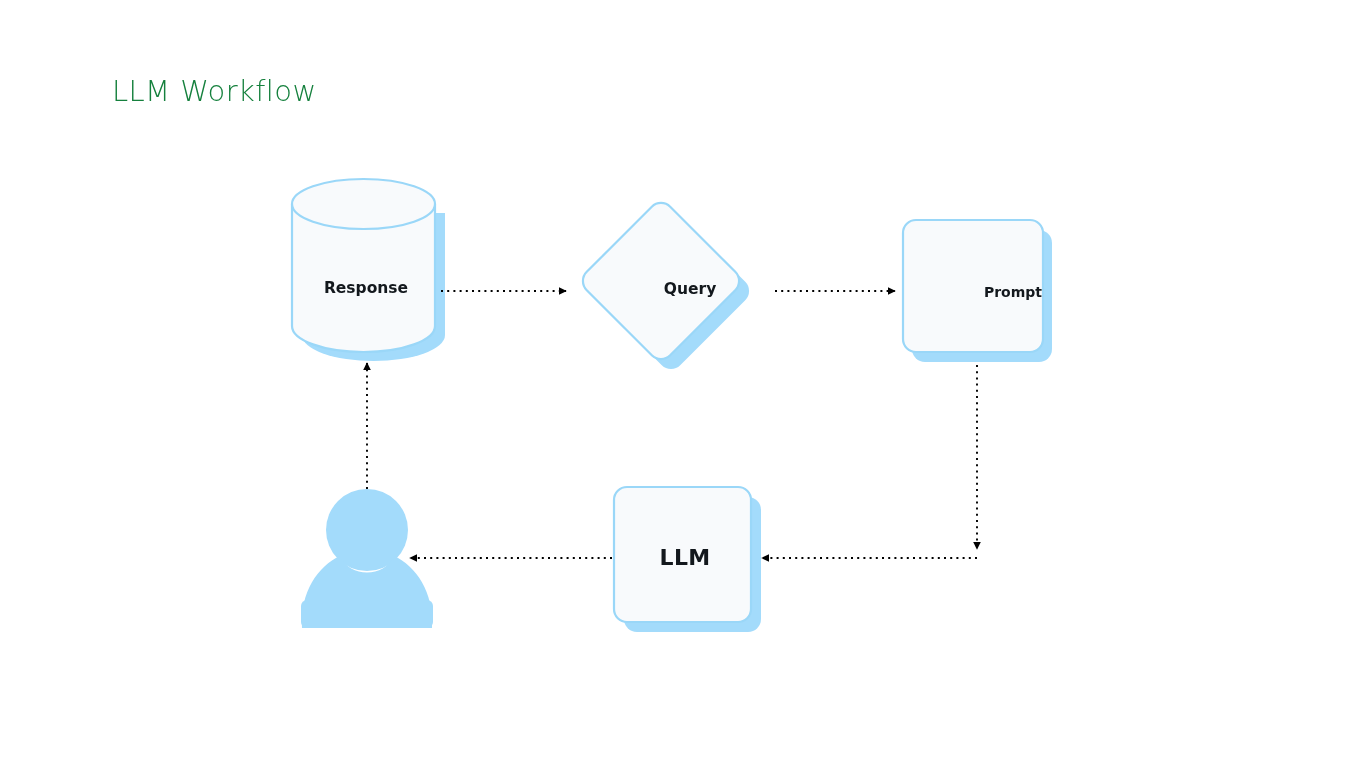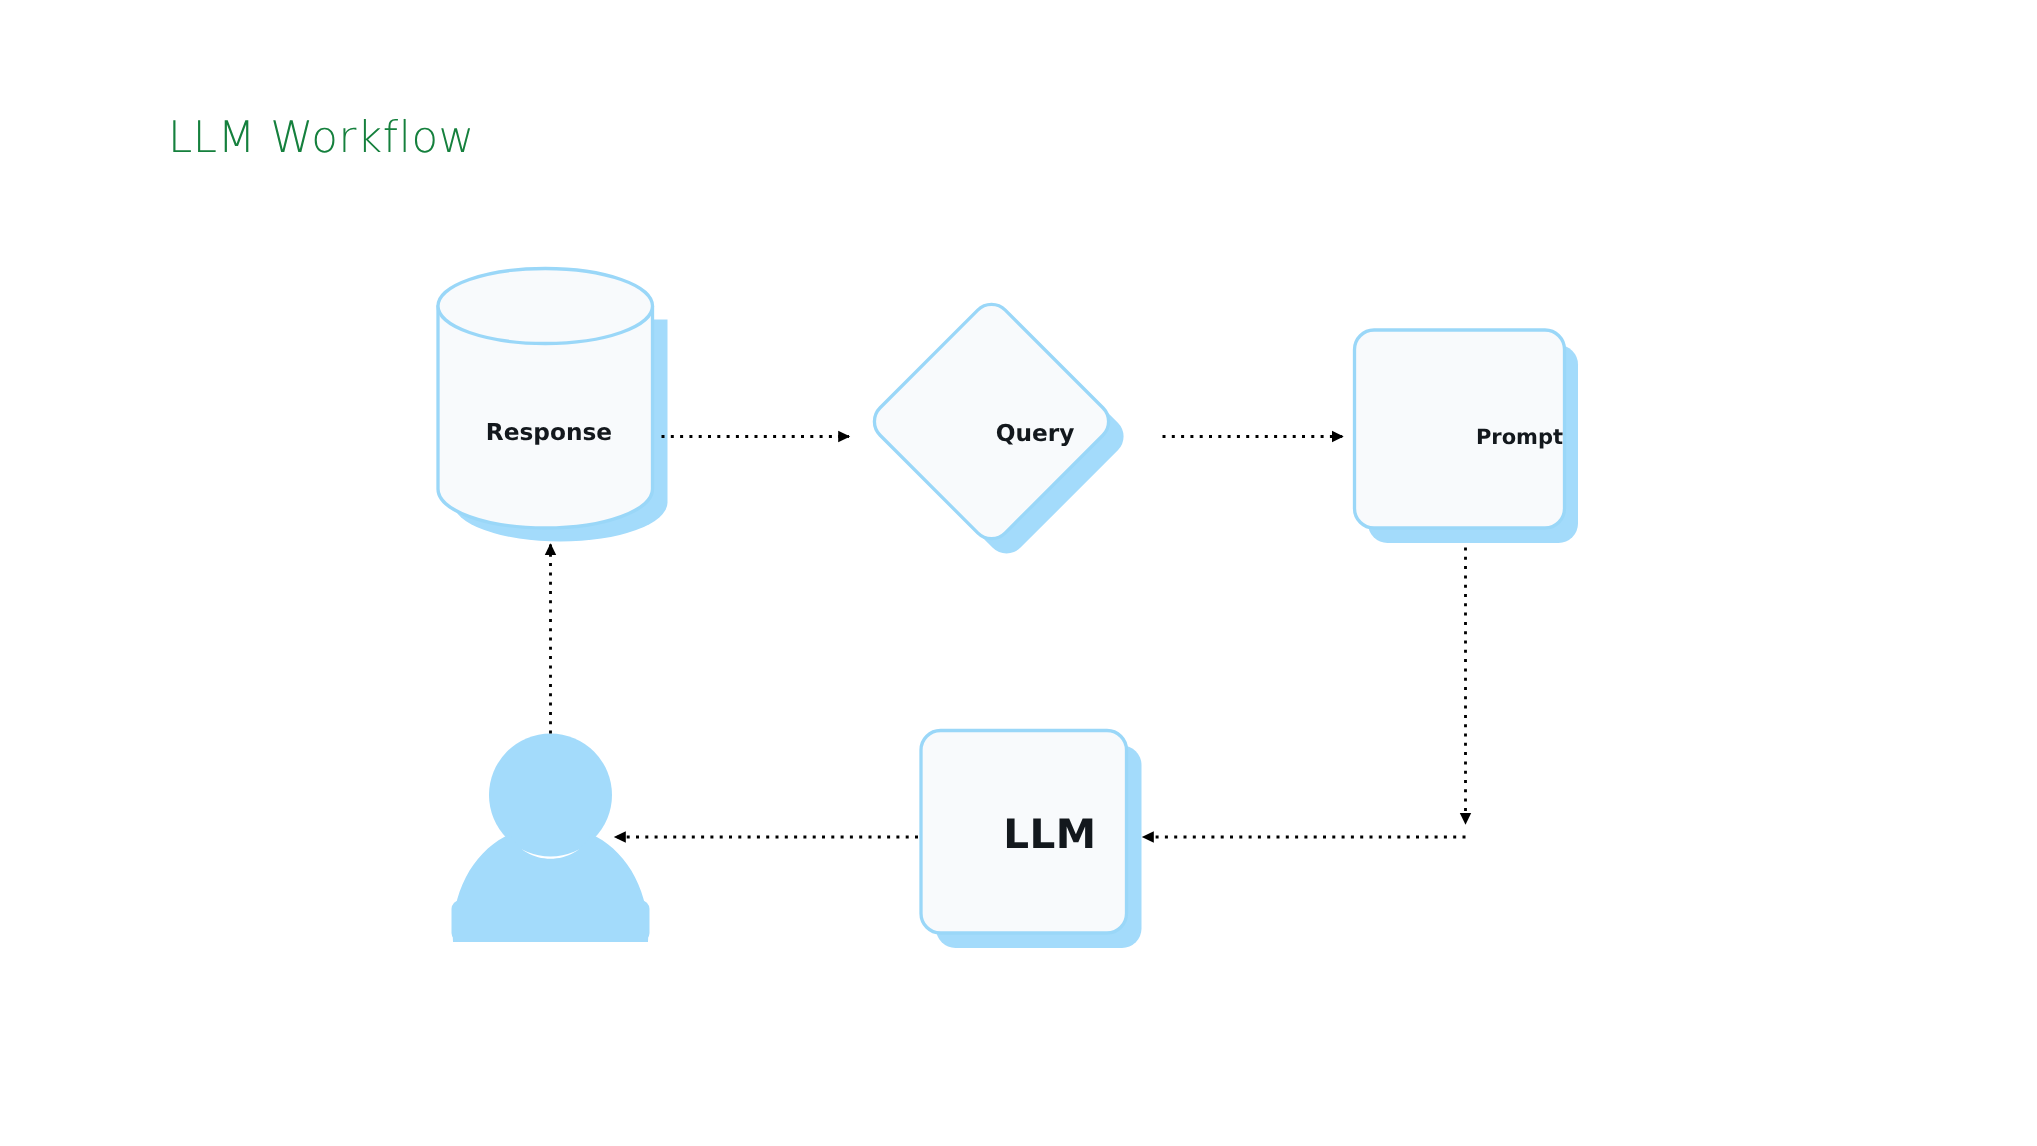--- a/index.html
+++ b/index.html
@@ -39,21 +39,21 @@
     font-weight: 700;
     color: #13181d;
     white-space: nowrap;
     text-align: center;
     transform: translate(-50%, -50%);
     pointer-events: none;
   }
   .label-response { left: 366px; top: 288px; font-size: 15.5px; }
   .label-query    { left: 669px; top: 289px; font-size: 15.5px; margin-left: 21px; }
   .label-prompt   { left: 973px; top: 292px; font-size: 14px; margin-left: 40px; }
-  .label-llm      { left: 700px; top: 557px; font-size: 27px; letter-spacing: 0.3px; }
+  .label-llm      { left: 685px; top: 557px; font-size: 22px; letter-spacing: 0.3px; }
 </style>
 </head>
 <body>
 
 <svg id="canvas" viewBox="0 0 1358 764" xmlns="http://www.w3.org/2000/svg">
 
   <defs>
     <marker id="arrow-right" markerWidth="9" markerHeight="9" refX="7.2" refY="4.5" orient="auto" markerUnits="userSpaceOnUse">
       <path d="M0,0.6 L8,4.5 L0,8.4 Z" fill="#000000"></path>
     </marker>

